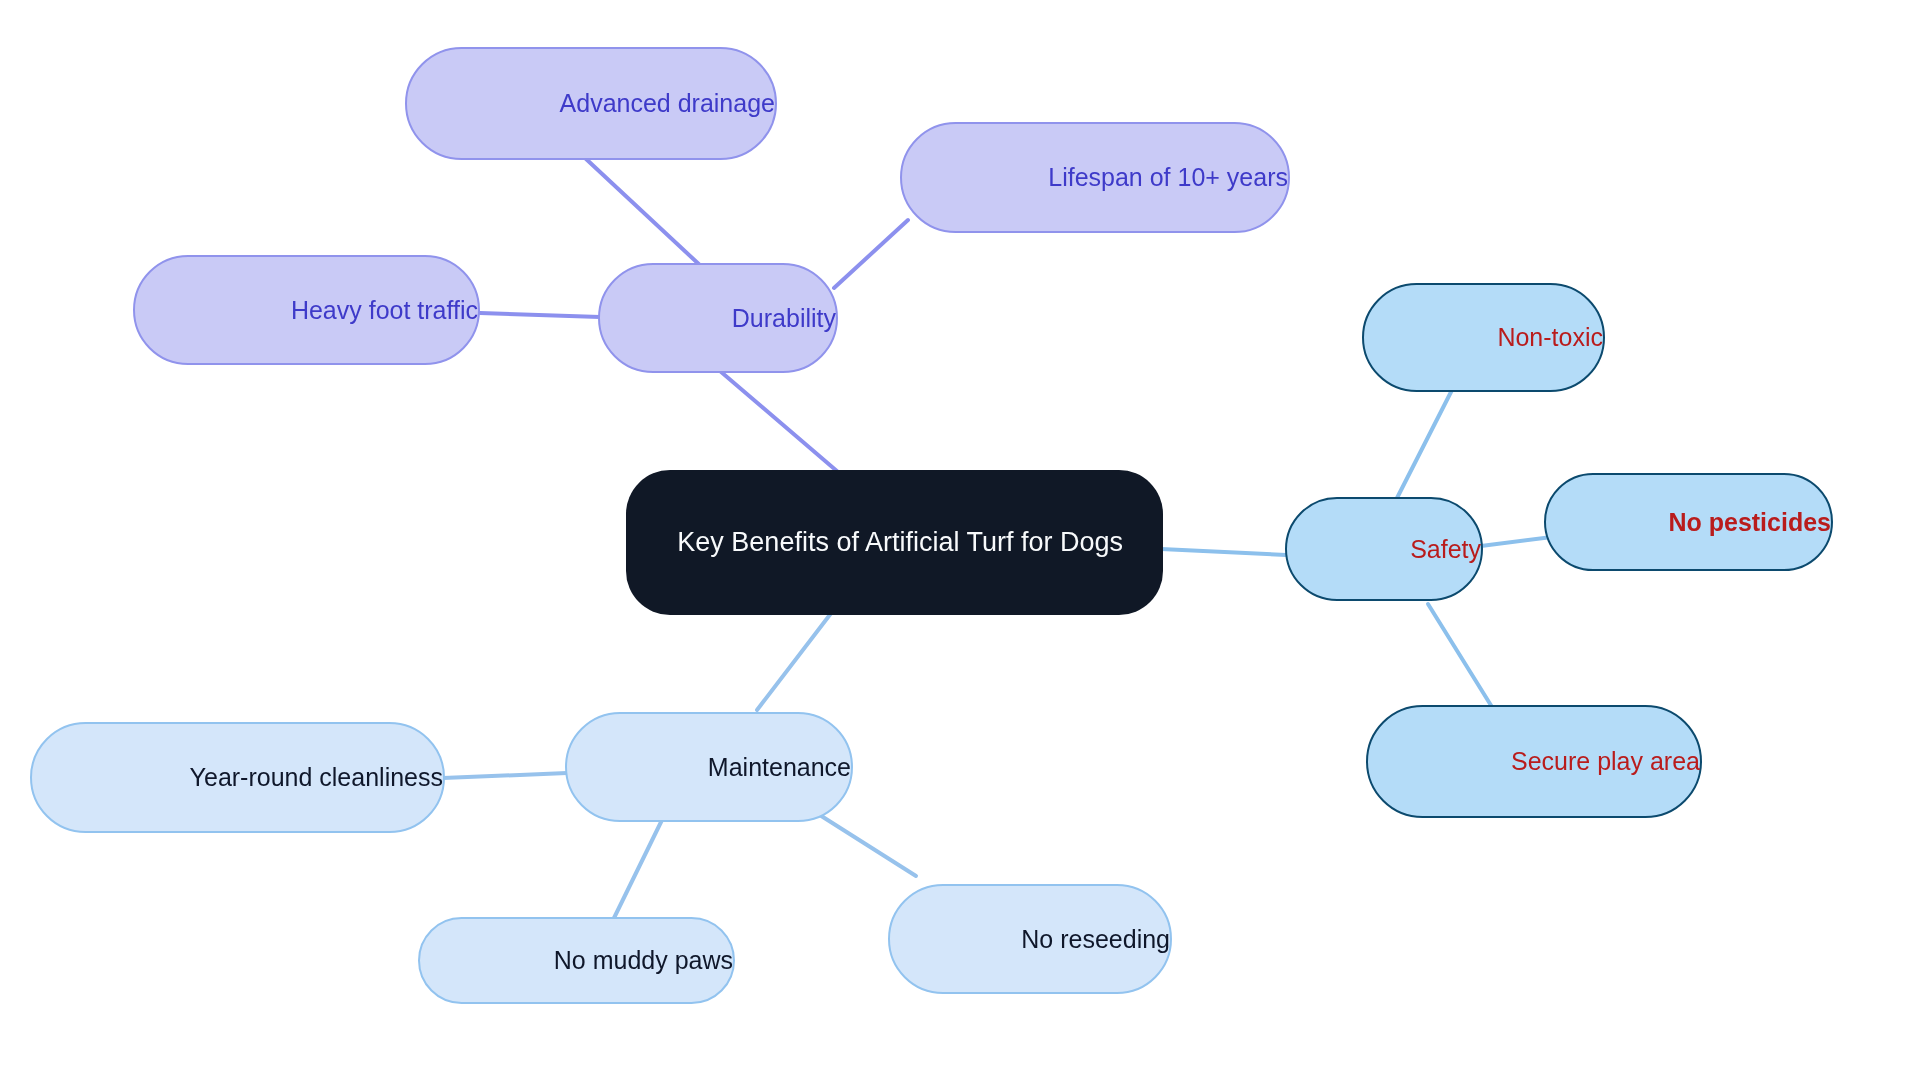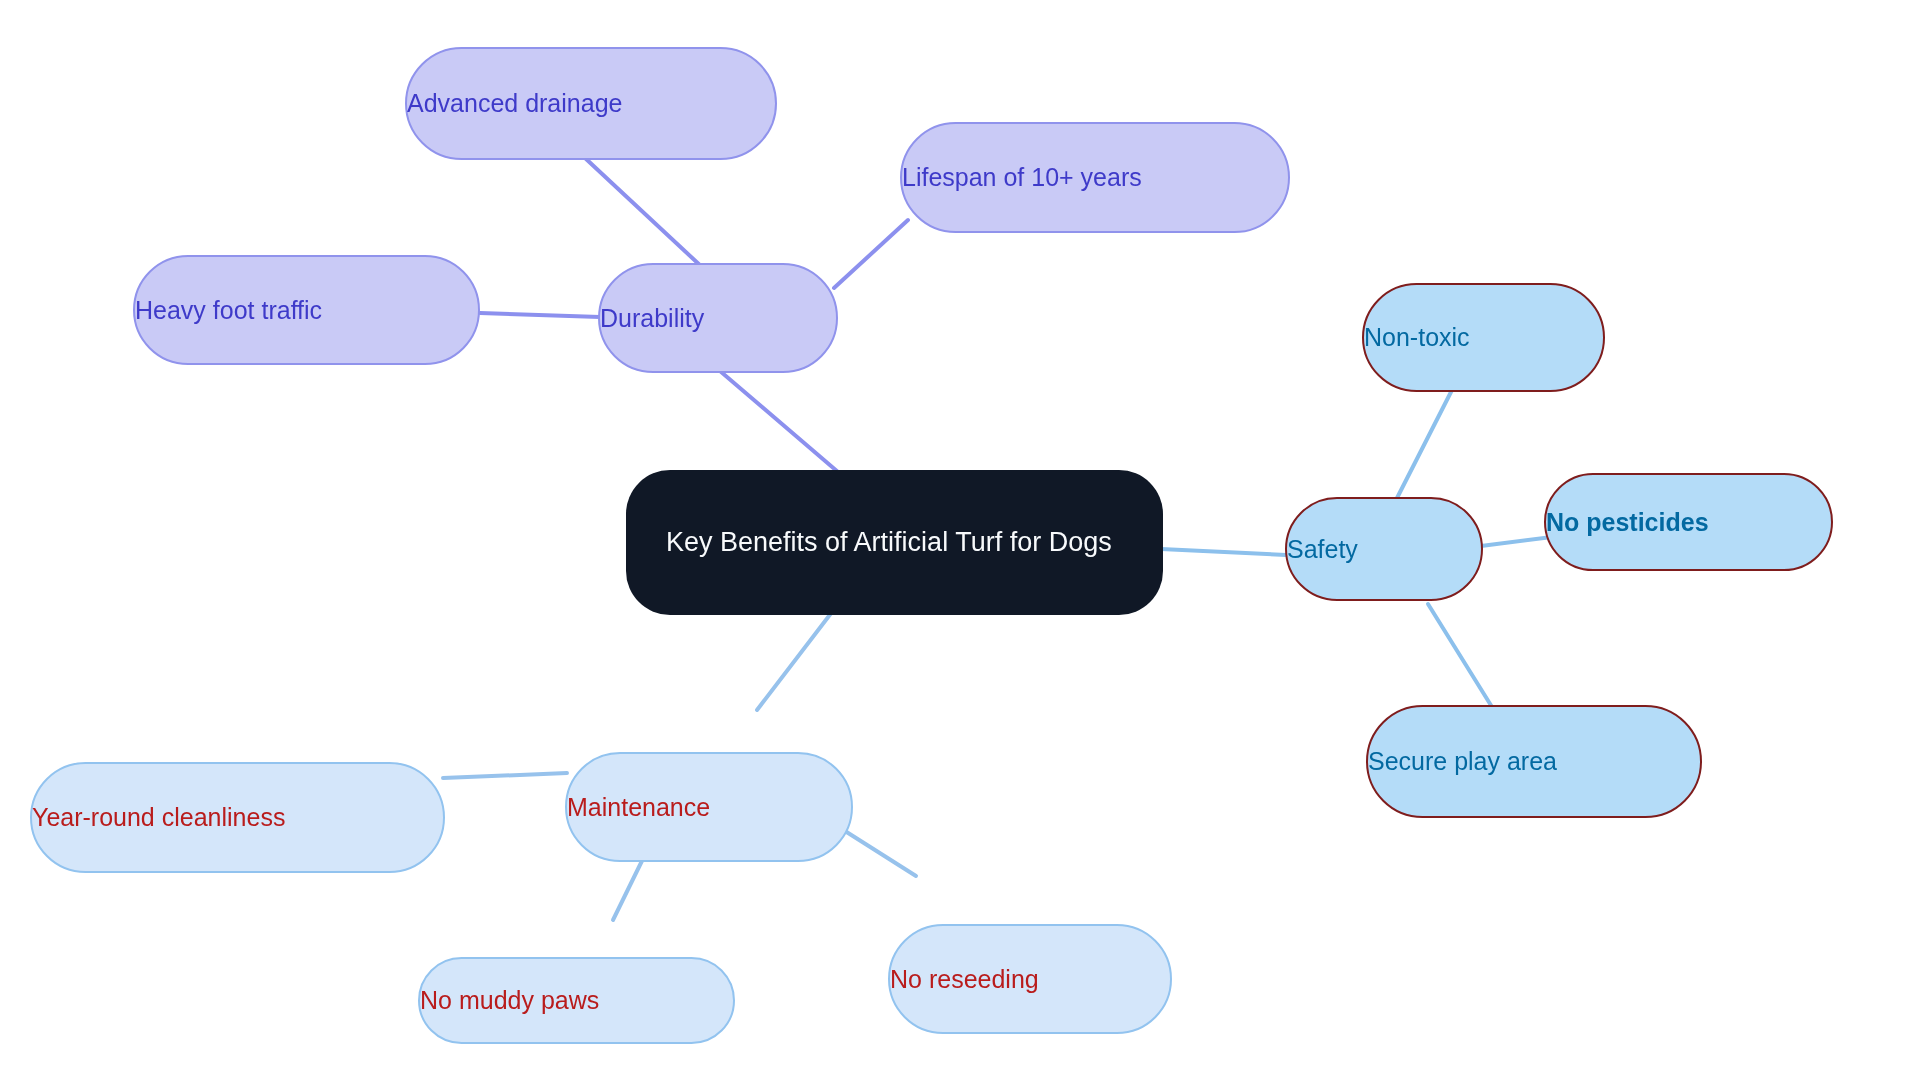--- a/index.html
+++ b/index.html
@@ -26,21 +26,21 @@
   }
   .edge { fill: none; stroke-linecap: round; }
   .edge.purple { stroke: #8c90ee; stroke-width: 4; }
   .edge.blue-safety { stroke: #8cc0ec; stroke-width: 4; }
   .edge.blue-maint { stroke: #97c2ec; stroke-width: 4; }
 
   .node {
     position: absolute;
     display: flex;
     align-items: center;
-    justify-content: flex-start;
+    justify-content: flex-end;
     text-align: center;
     box-sizing: border-box;
     border-radius: 58px;
     font-size: 25px;
     line-height: 1.3;
     cursor: pointer;
     white-space: nowrap;
   }
   .node.root {
     background: #101826;
@@ -52,28 +52,27 @@
     white-space: normal;
     padding: 16px 40px;
   }
   .node.purple-node {
     background: #c9caf6;
     border: 2px solid #9093ec;
     color: #3e3ac9;
   }
   .node.safety-node {
     background: #b4dcf8;
-    border: 2px solid #7f1d1d;
-    color: #0369a1;
+    border: 2px solid #0c4a6e;
+    color: #b91c1c;
   }
   .node.maint-node {
     background: #d4e6fa;
     border: 2px solid #92c3ef;
-    color: #b91c1c;
-    margin-top: 40px;
+    color: #0f172a;
   }
 </style>
 </head>
 <body>
 
 <div class="canvas">
 
   <svg class="edge-layer" viewBox="0 0 1920 1083" xmlns="http://www.w3.org/2000/svg">
 
     <line class="edge purple" x1="720" y1="371" x2="838" y2="472"></line>

